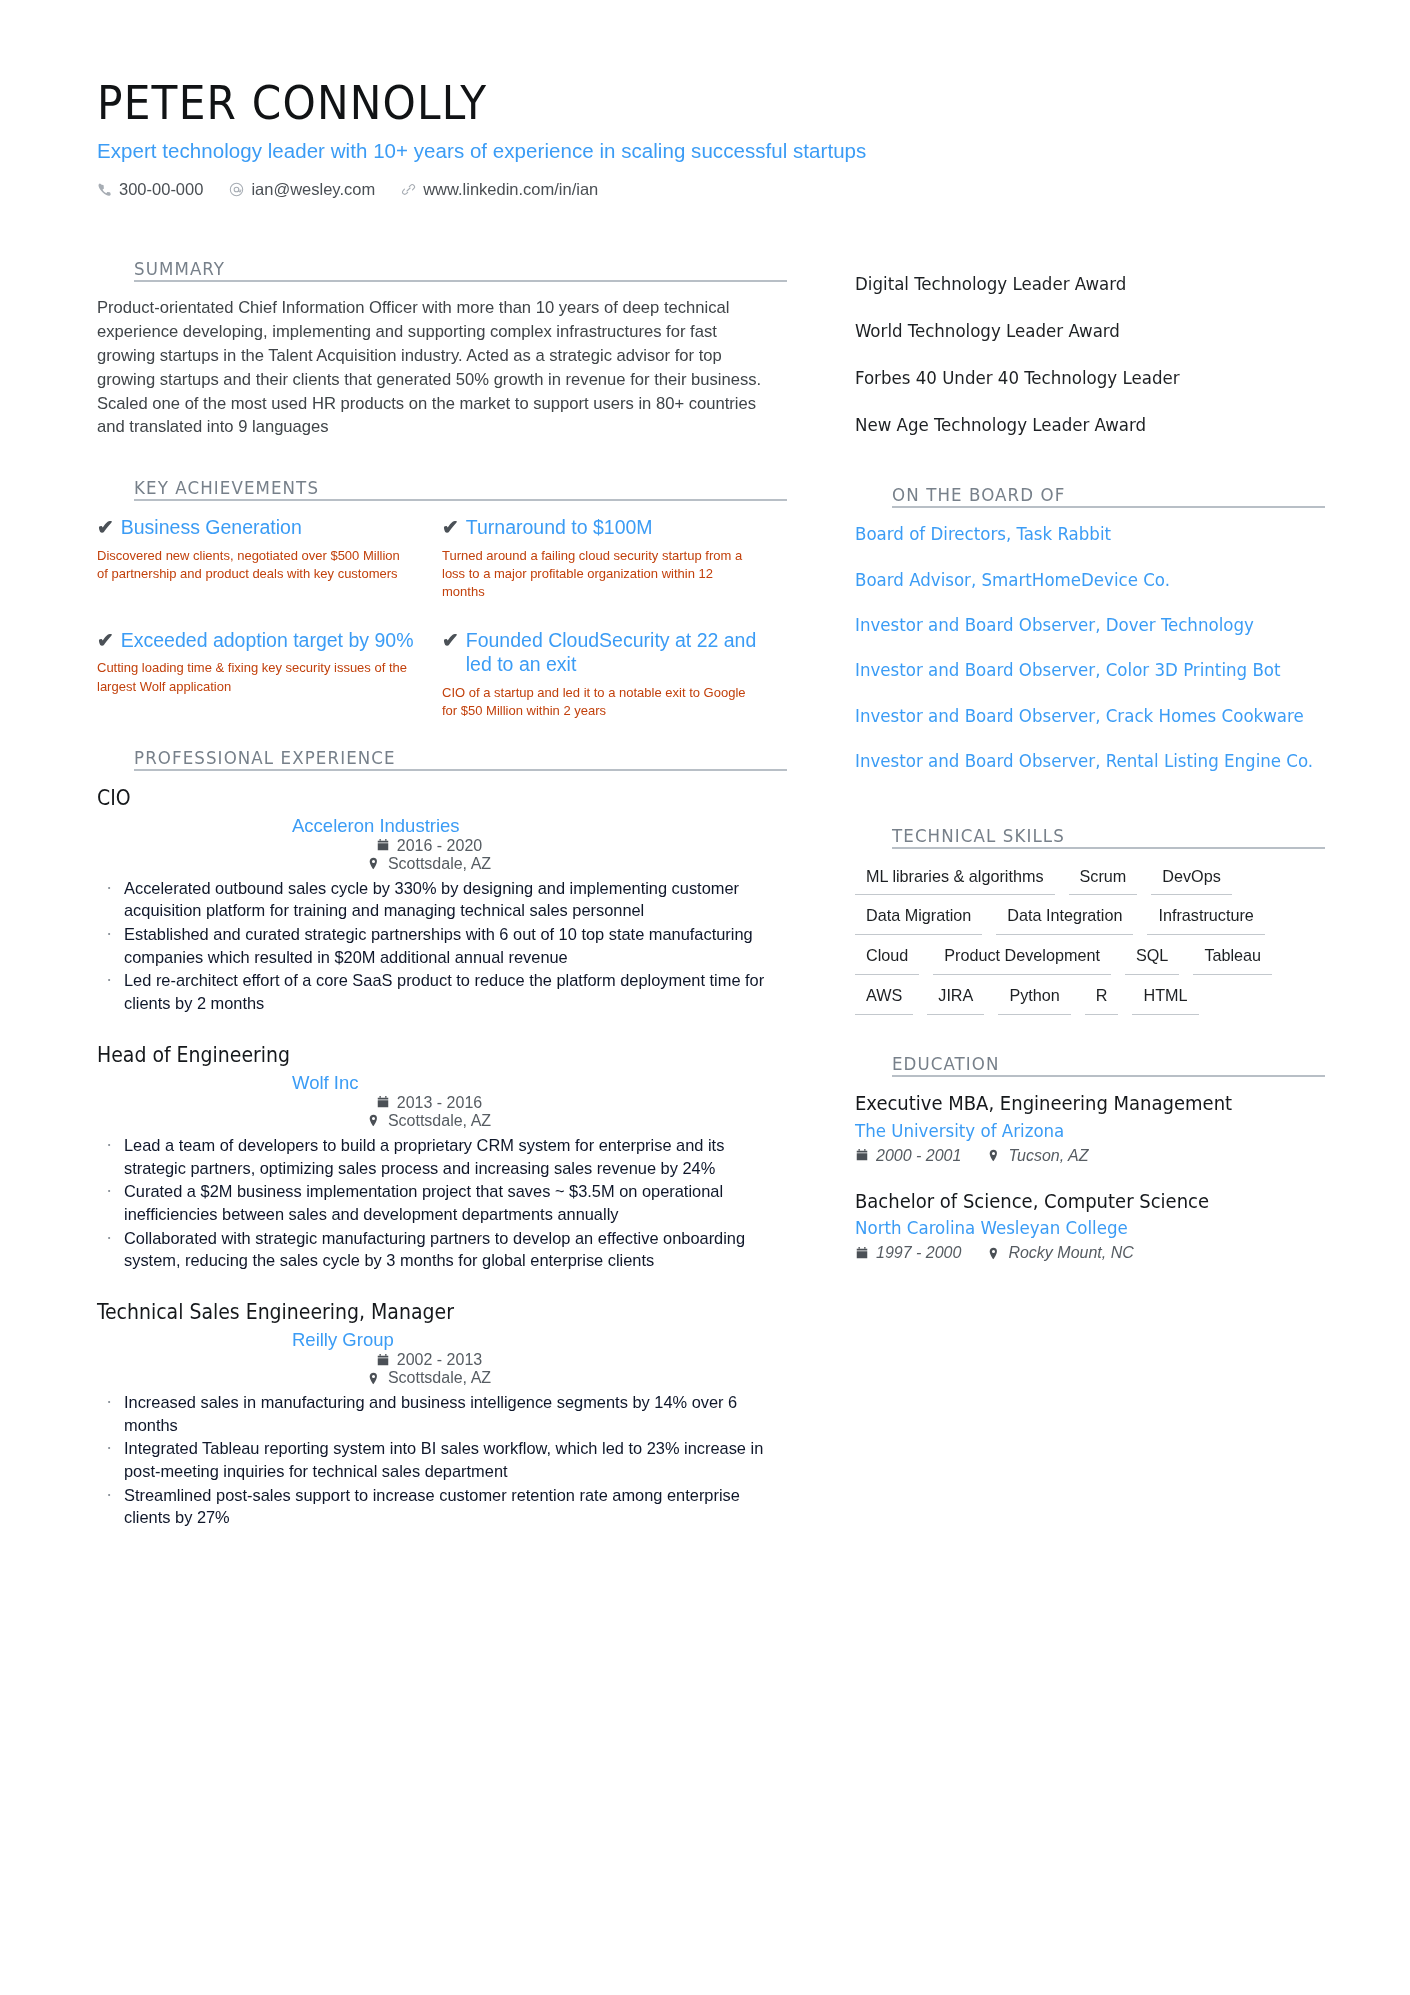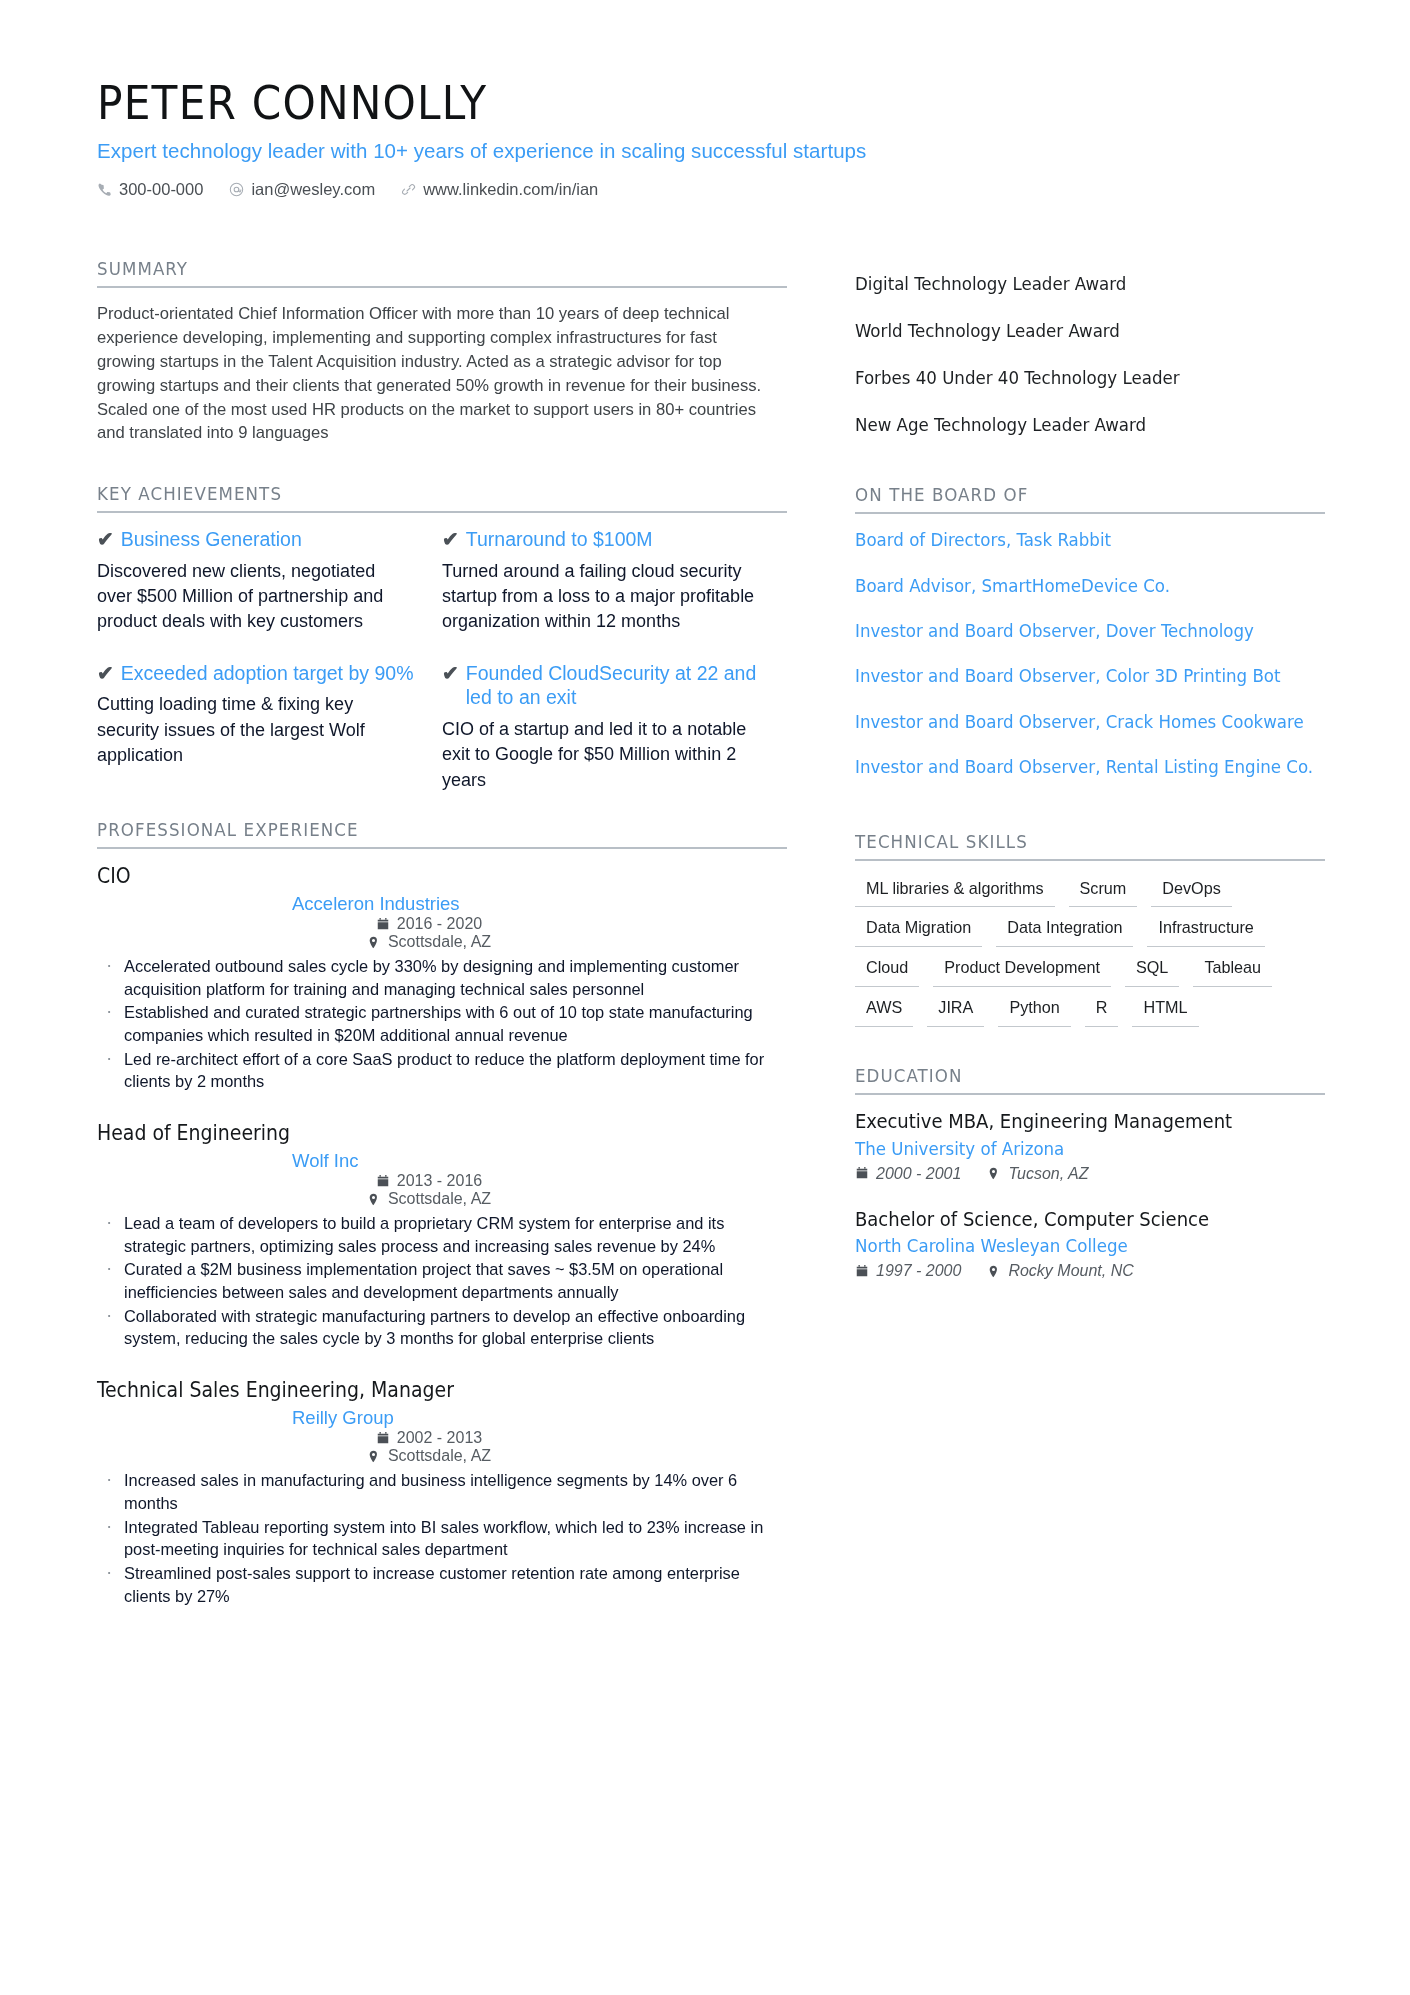--- a/index.html
+++ b/index.html
@@ -85,24 +85,25 @@
     width: 470px;
   }
 
   
   .sec-title {
     font-size: 18.5px;
     letter-spacing: 1.1px;
     color: #77808a;
     font-weight: 400;
     text-transform: uppercase;
-    padding-bottom: 7px;
+    padding-bottom: 1px;
     border-bottom: 2.5px solid #b8bfc6;
     font-family: "DejaVu Sans", sans-serif;
     font-stretch: condensed;
+    margin-left: 37px;
   }
   .sec { margin-bottom: 0; }
   .sec-body { padding-top: 14px; }
 
   
   .summary-text {
     font-size: 16.6px;
     line-height: 1.44;
     color: #3f4448;
     max-width: 672px;
@@ -130,23 +131,23 @@
     margin-bottom: 7px;
   }
   .ach-check {
     color: #4b5157;
     font-size: 20px;
     line-height: 1.2;
     flex: 0 0 auto;
     font-weight: 700;
   }
   .ach-desc {
-    font-size: 18px;
+    font-size: 13px;
     line-height: 1.4;
-    color: #0f172a;
+    color: #c2410c;
   }
 
   
   .job { margin-bottom: 27px; }
   .job-title {
     font-size: 21px;
     color: #15181b;
     font-weight: 400;
     line-height: 1.3;
     margin-bottom: 3px;

